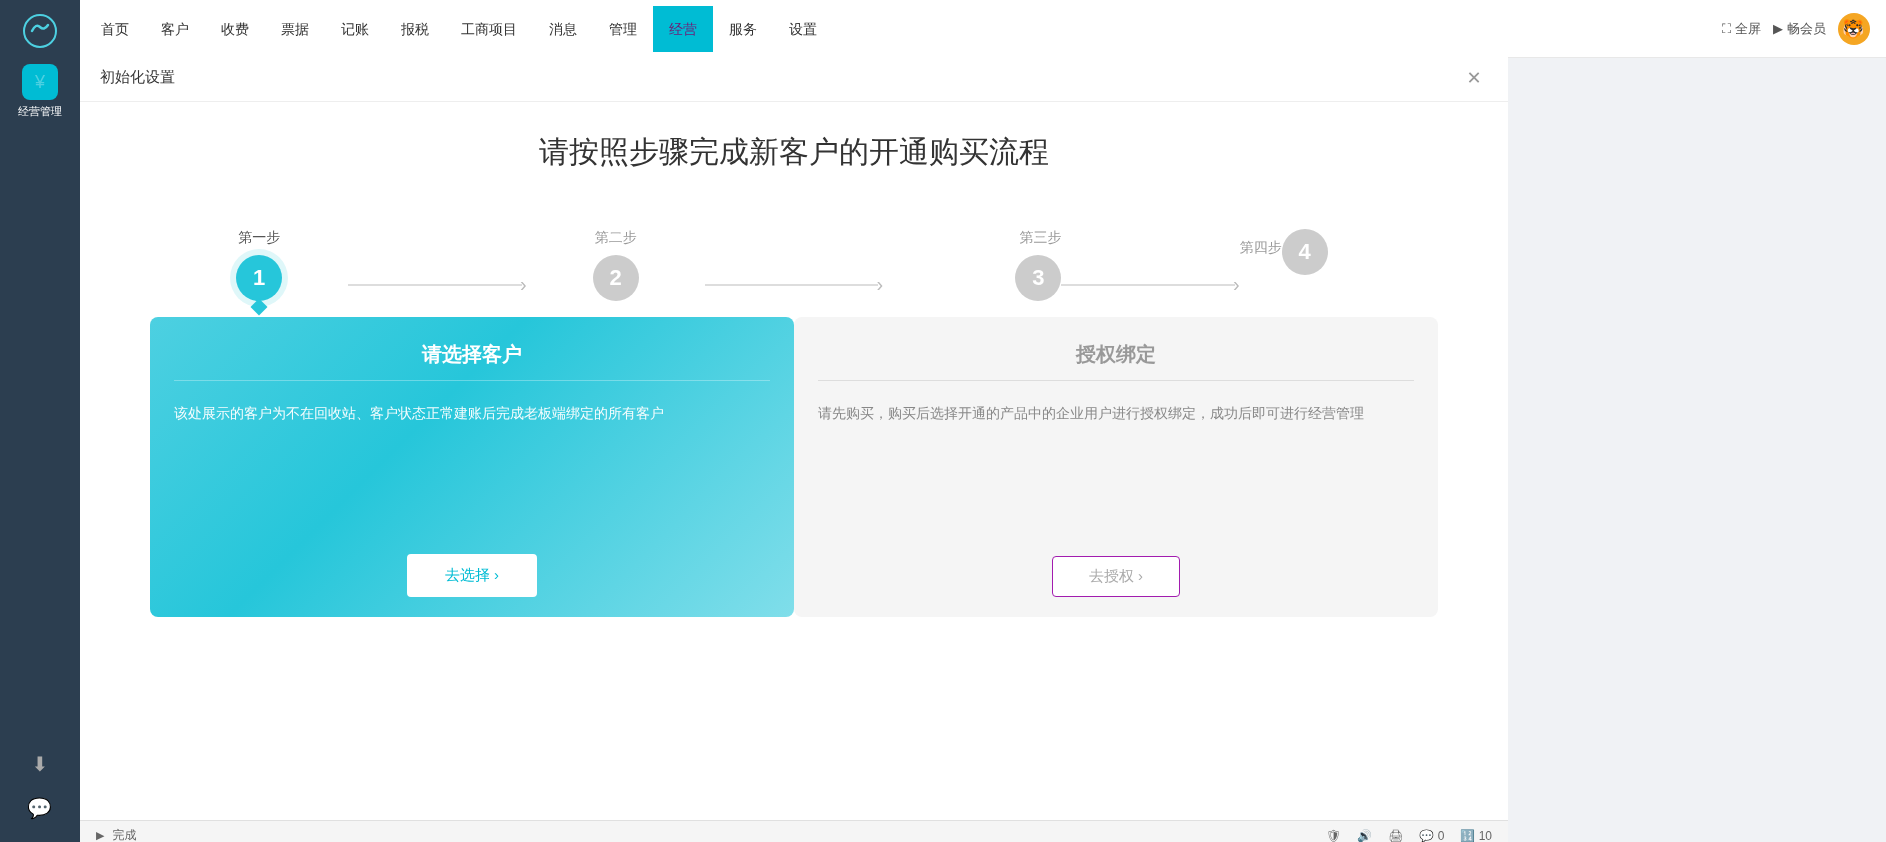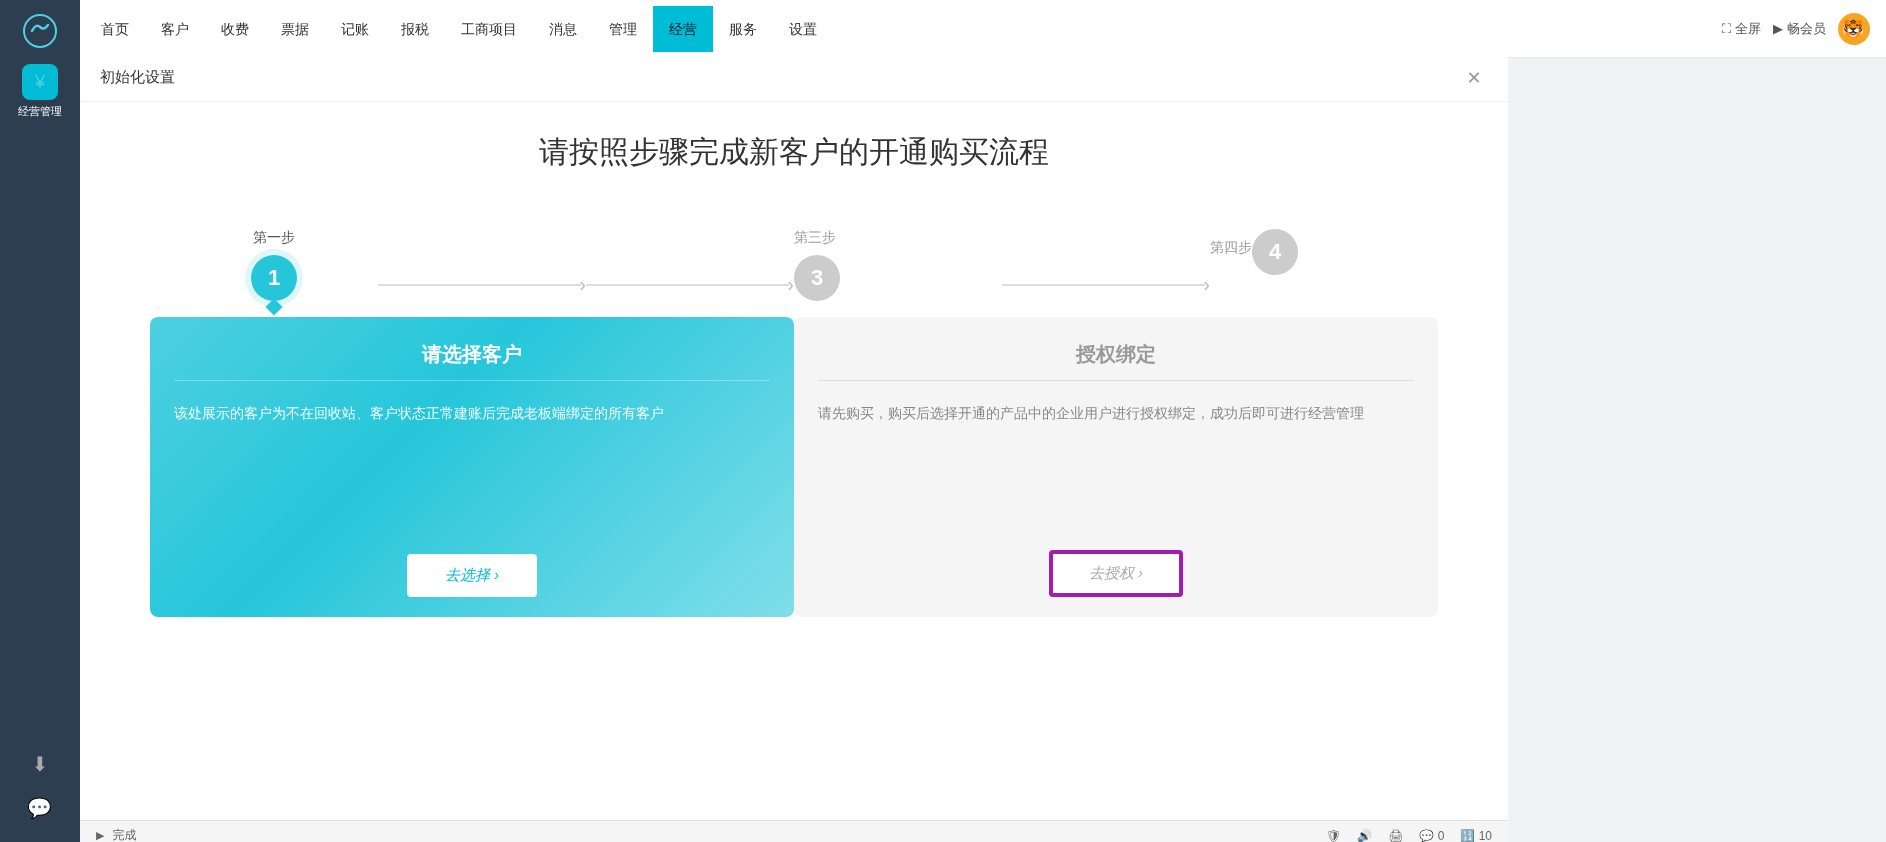--- a/index.html
+++ b/index.html
@@ -17,21 +17,21 @@
     .nav-item {
       padding: 0 16px;
       height: 46px;
       line-height: 46px;
       font-size: 14px;
       color: #333;
       cursor: pointer;
     }
     .nav-item.active {
       background: #00bcd4;
-      color: #0f172a;
+      color: #701a75;
     }
     .nav-right {
       margin-left: auto;
       display: flex;
       align-items: center;
       padding-right: 16px;
       gap: 12px;
       font-size: 13px;
       color: #555;
     }
@@ -174,31 +174,31 @@
       margin-top: 30px;
       display: flex;
       justify-content: center;
     }
     .card-btn {
       padding: 10px 36px;
       border-radius: 4px;
       font-size: 15px;
       cursor: pointer;
       border: none;
-      display: flex; align-items: center; gap: 6px; font-style: italic;
+      display: flex; align-items: center; gap: 6px;
     }
     .card-btn.active-btn {
       background: #fff;
       color: #00bcd4;
       border: 2px solid #fff;
     }
     .card-btn.inactive-btn {
       background: #fff;
       color: #aaa;
-      border: 4px solid #a21caf;
+      border: 1px solid #a21caf;
     }
 
     
     .status-bar {
       position: absolute;
       bottom: 0; left: 0; right: 0;
       height: 30px;
       background: #f5f5f5;
       border-top: 1px solid #e0e0e0;
       display: flex; align-items: center;
@@ -276,27 +276,33 @@
 
           <div style="position:absolute;bottom:-12px;left:50%;transform:translateX(-50%) rotate(45deg);width:12px;height:12px;background:#26c6da;"></div>
         </div>
       </div>
 
       <div style="flex:1;display:flex;align-items:center;padding-top:44px;">
         <div style="flex:1;height:2px;background:#ddd;"></div>
         <span style="color:#bbb;font-size:20px;margin-left:-2px;">›</span>
       </div>
 
+      <div style="display:flex;flex-direction:column;align-items:center;flex:1;">
+        <span style="font-size:14px;color:#999;margin-bottom:8px;">第二步</span>
+        <div style="width:46px;height:46px;border-radius:50%;background:#ccc;display:flex;align-items:center;justify-content:center;font-size:22px;color:#fff;font-weight:bold;">
+          <span>2</span>
+        </div>
+      </div>
 
       <div style="flex:1;display:flex;align-items:center;padding-top:44px;">
         <div style="flex:1;height:2px;background:#ddd;"></div>
         <span style="color:#bbb;font-size:20px;margin-left:-2px;">›</span>
       </div>
 
-      <div style="display:flex;flex-direction:column;align-items:flex-start;flex:1;">
+      <div style="display:flex;flex-direction:column;align-items:flex-end;flex:1;">
         <span style="font-size:14px;color:#999;margin-bottom:8px;">第三步</span>
         <div style="width:46px;height:46px;border-radius:50%;background:#ccc;display:flex;align-items:center;justify-content:center;font-size:22px;color:#fff;font-weight:bold;">
           <span>3</span>
         </div>
       </div>
 
       <div style="flex:1;display:flex;align-items:center;padding-top:44px;">
         <div style="flex:1;height:2px;background:#ddd;"></div>
         <span style="color:#bbb;font-size:20px;margin-left:-2px;">›</span>
       </div>

